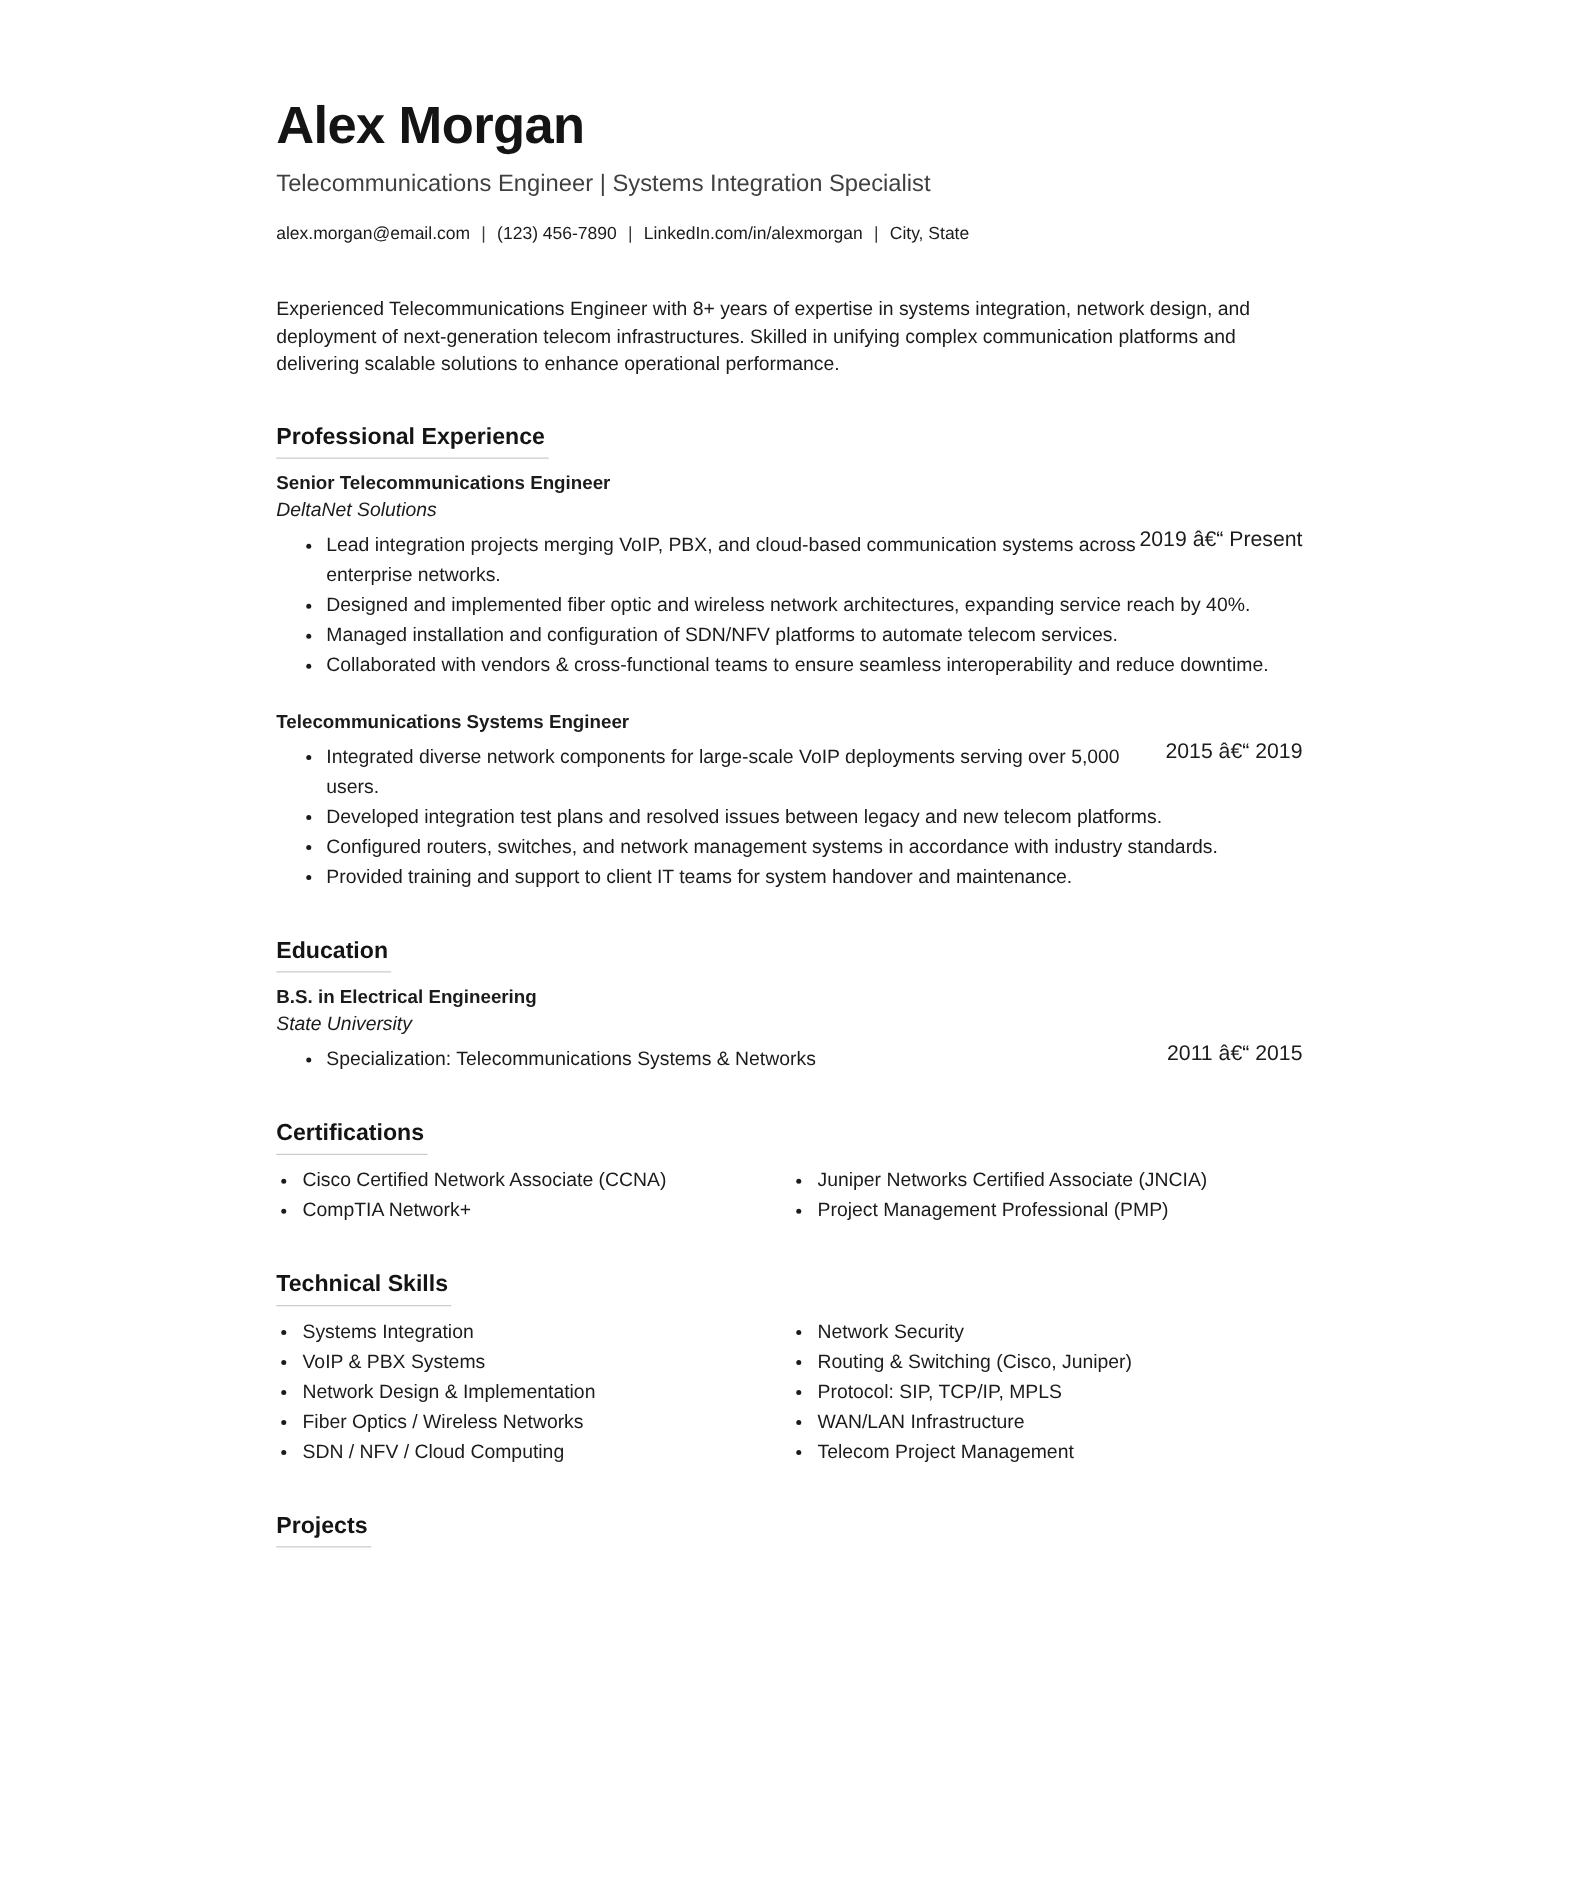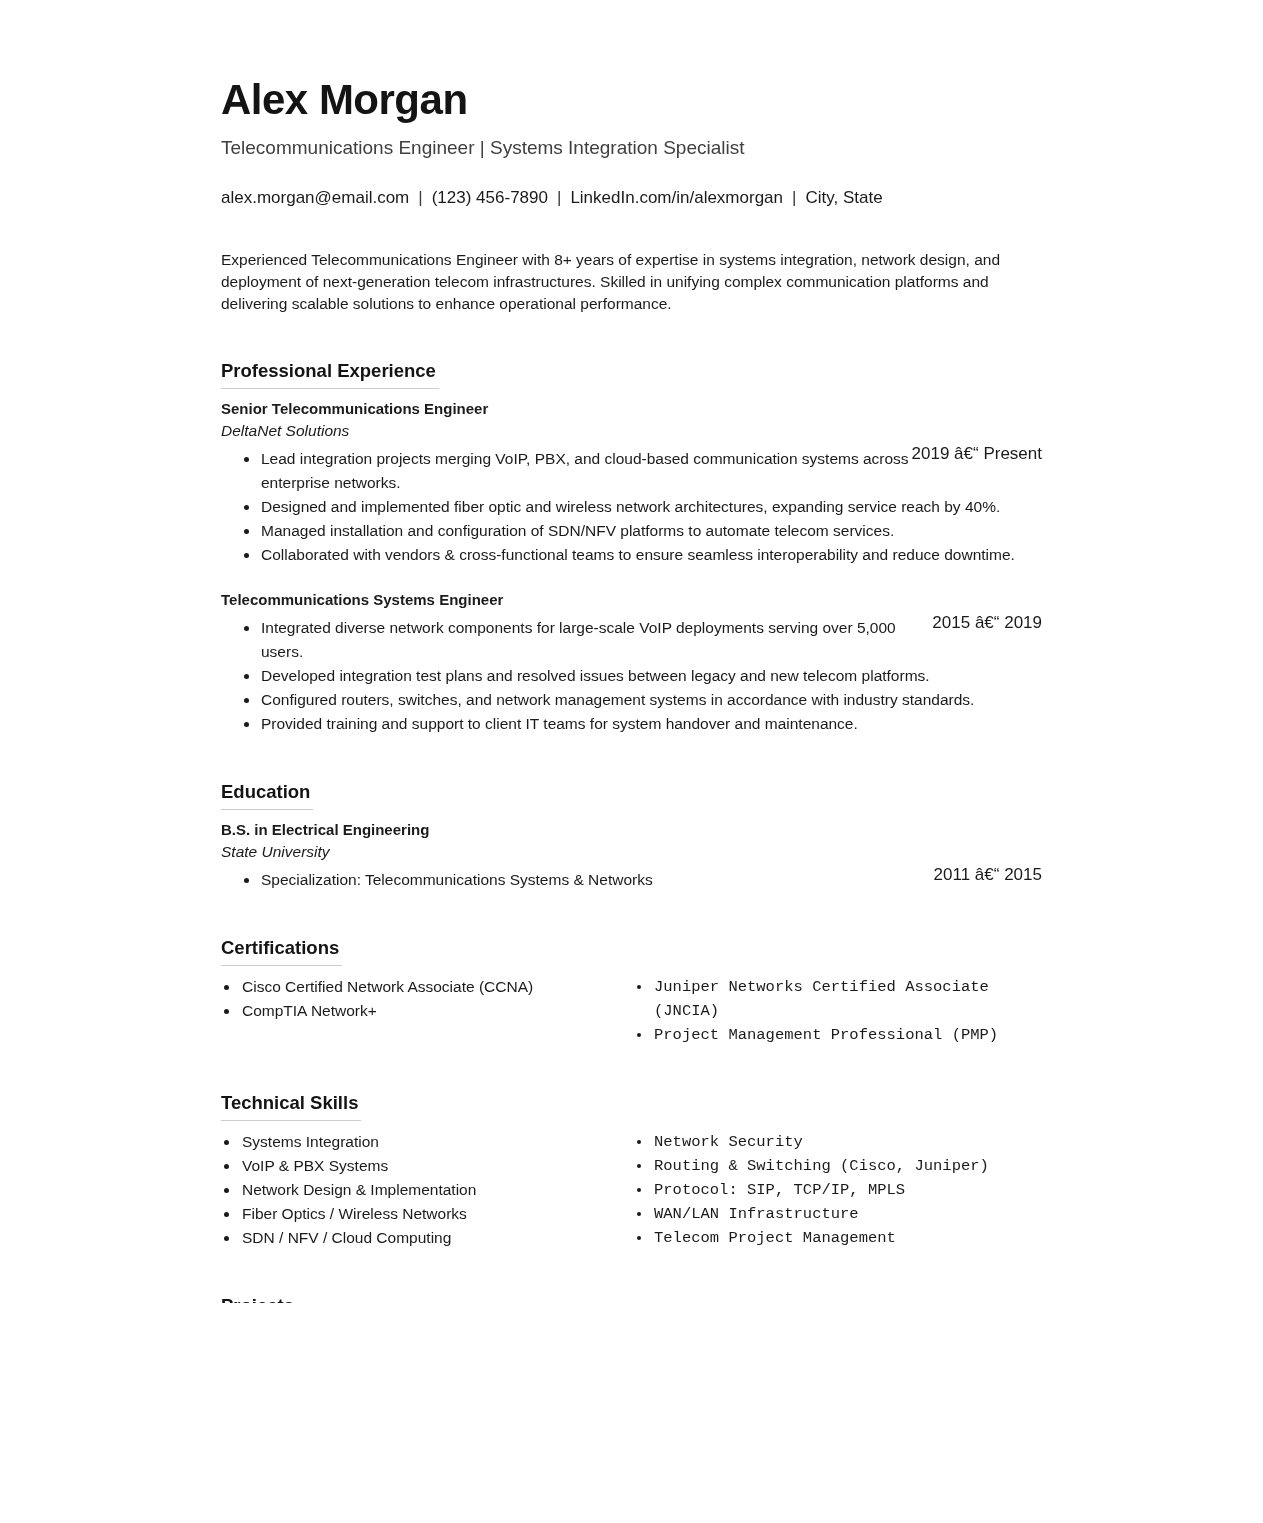--- a/index.html
+++ b/index.html
@@ -24,33 +24,33 @@
     line-height: 1.15;
     color: #141414;
   }
   .subtitle {
     margin-top: 12px;
     font-size: 19px;
     line-height: 24px;
     color: #404040;
   }
   .contact {
-    margin-top: 28px;
-    font-size: 17px;
+    margin-top: 16px;
+    font-size: 14px;
     line-height: 20px;
   }
   .contact .sep { margin: 0 9px; color: #3a3a3a; }
   .summary {
     margin-top: 41px;
     font-size: 15.5px;
     line-height: 22px;
     max-width: 821px;
   }
   
-  .section { margin-top: 46px; }
+  .section { margin-top: 36px; }
   .section-heading {
     display: table;
     font-size: 18.5px;
     font-weight: 700;
     line-height: 20px;
     padding: 0 3px 7px 0;
     border-bottom: 1px solid #cccccc;
     color: #141414;
   }
   
@@ -73,21 +73,21 @@
   }
   ul.bullets li { font-size: 15.5px; line-height: 24px; padding-left: 1px; }
   
   .two-col { display: flex; margin-top: 9px; }
   .two-col ul {
     list-style: disc outside;
     padding-left: 19px;
     margin: 0;
   }
   .two-col ul.col-left  { width: 412px; flex: none; }
-  .two-col ul.col-right { flex: 1; font-family: Liberation Mono, monospace; }
+  .two-col ul.col-right { flex: 1; }
   .two-col li { font-size: 15.5px; line-height: 24px; padding-left: 2px; }
 </style>
 </head>
 <body>
 
 <div class="clip">
 
   <header>
     <h1 class="name">Alex Morgan</h1>
     <div class="subtitle">Telecommunications Engineer | Systems Integration Specialist</div>

